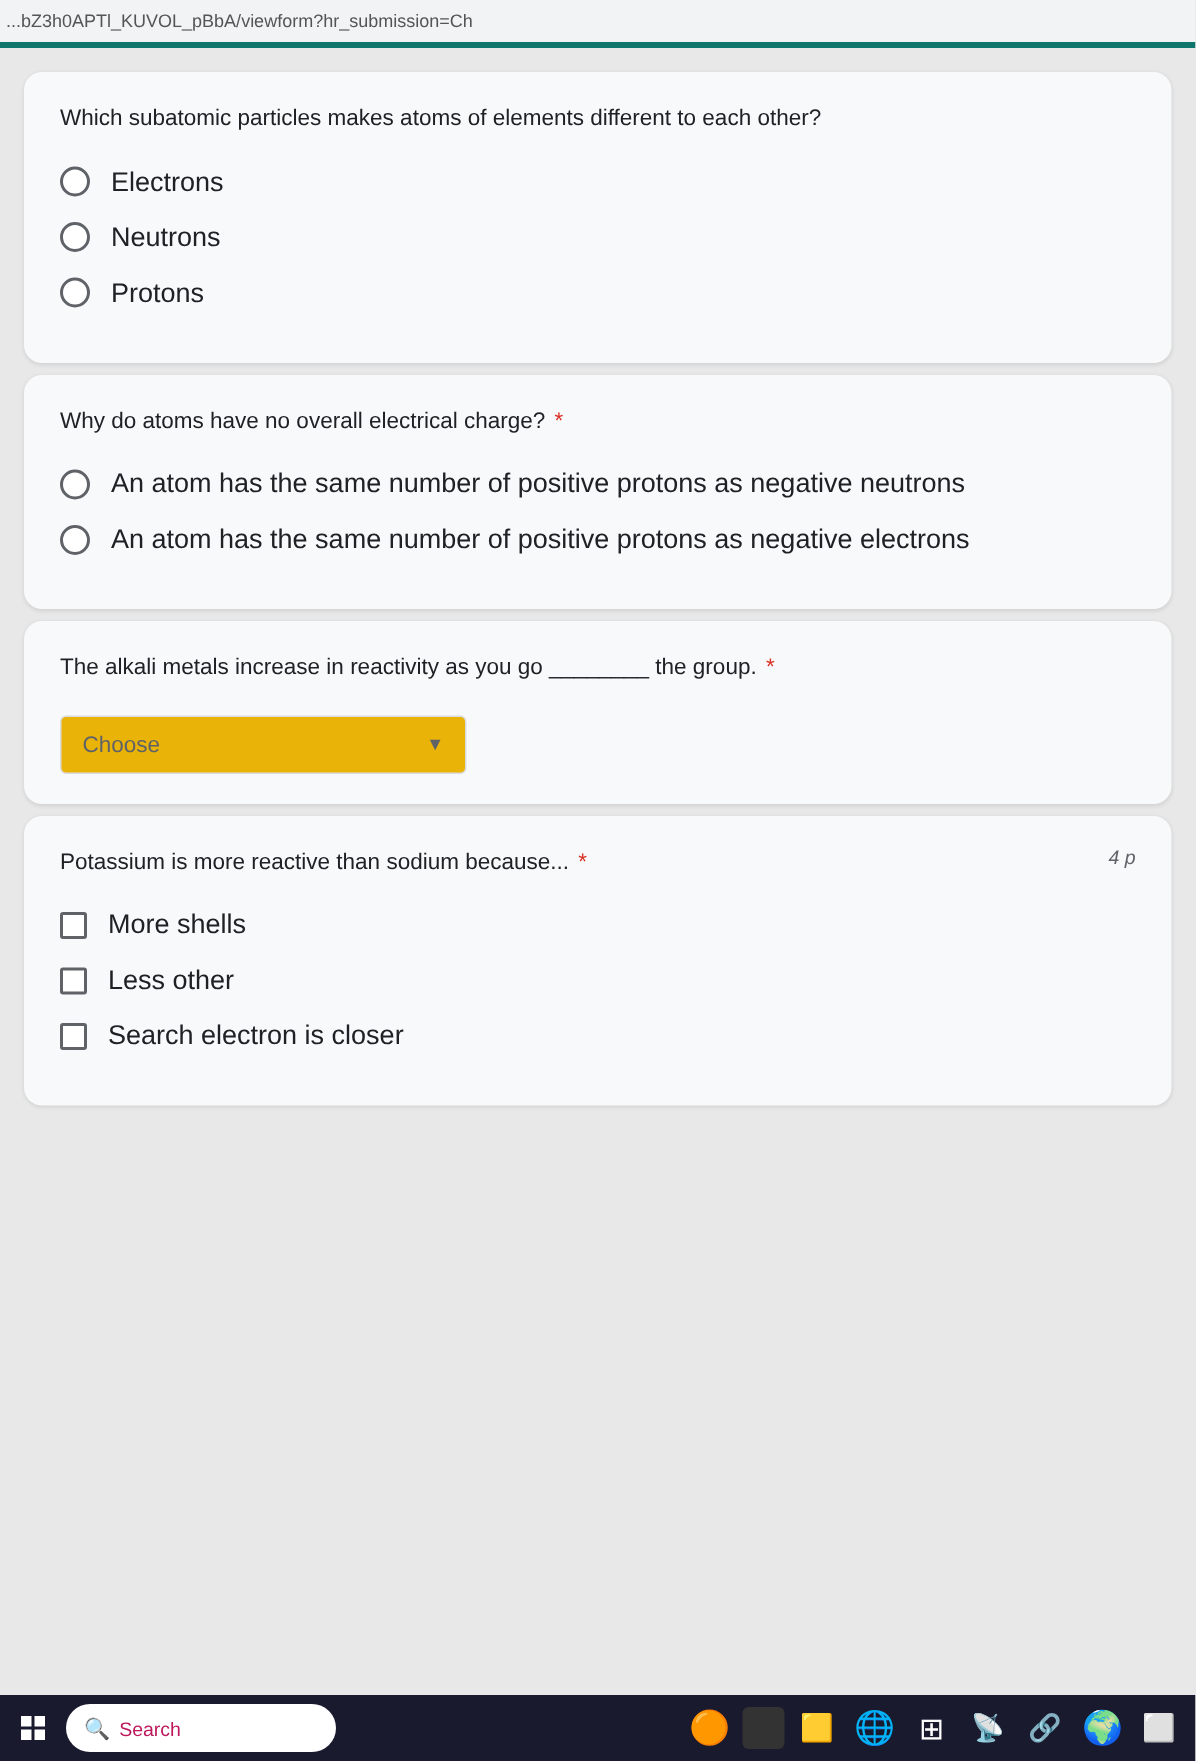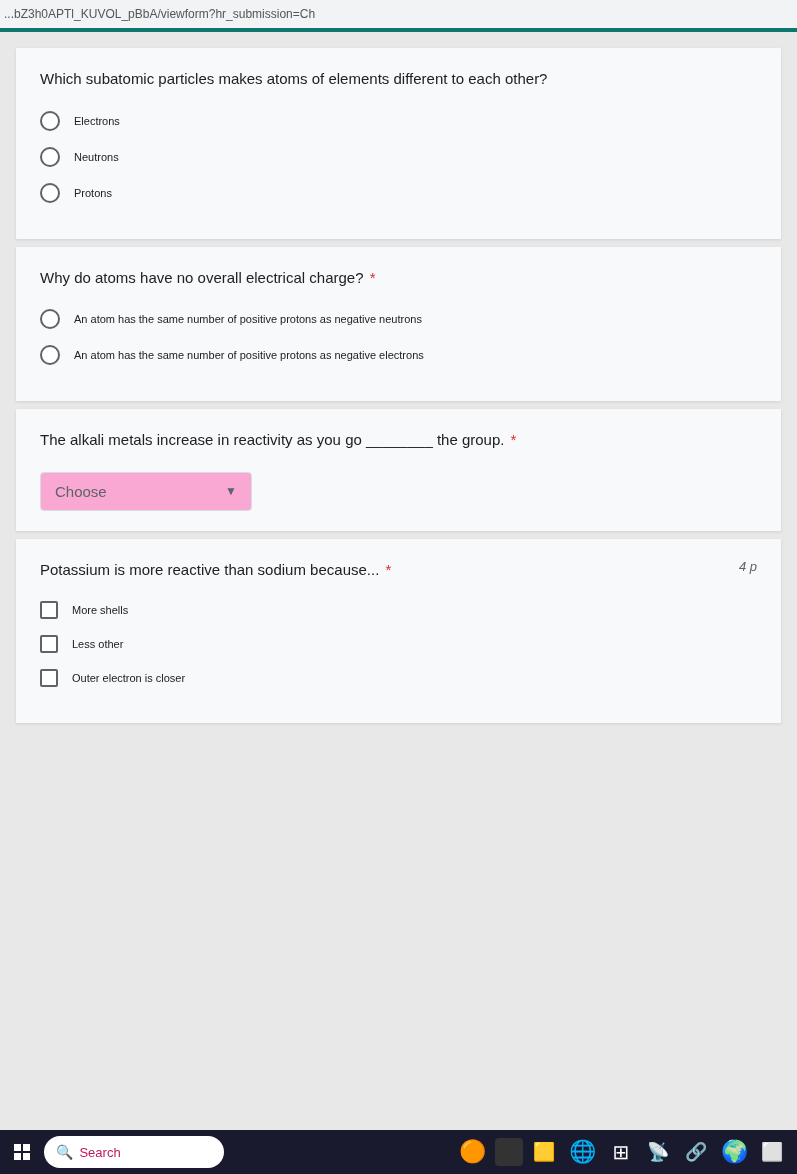--- a/index.html
+++ b/index.html
@@ -32,21 +32,21 @@
 
     .main-content {
       flex: 1;
       background-color: #e8e8e8;
       padding: 8px 0;
       overflow-y: auto;
     }
 
     .question-card {
       background-color: #f8f9fa;
-      border-radius: 0;
+      border-radius: 12px;
       margin: 8px 16px;
       padding: 20px 24px;
       box-shadow: 0 1px 3px rgba(0,0,0,0.1);
     }
 
     .question-text {
       font-size: 15px;
       font-weight: 400;
       color: #202124;
       margin-bottom: 20px;
@@ -69,21 +69,21 @@
       width: 20px;
       height: 20px;
       border-radius: 50%;
       border: 2px solid #5f6368;
       margin-right: 14px;
       flex-shrink: 0;
       background: white;
     }
 
     .option-label {
-      font-size: 11px;
+      font-size: 18px;
       color: #202124;
     }
 
     .checkbox-option {
       display: flex;
       align-items: center;
       margin-bottom: 16px;
       cursor: pointer;
       text-align: center;
     }
@@ -101,22 +101,22 @@
     .dropdown-container {
       margin-top: 16px;
     }
 
     .dropdown-select {
       display: flex;
       align-items: center;
       border: 1px solid #dadce0;
       border-radius: 4px;
       padding: 10px 14px;
-      background: #f9a8d4;
-      width: 212px;
+      background: #eab308;
+      width: 271px;
       cursor: pointer;
       font-size: 15px;
       color: #5f6368;
       justify-content: space-between;
     }
 
     .dropdown-arrow {
       font-size: 12px;
       color: #5f6368;
     }
@@ -269,21 +269,21 @@
       <span class="option-label">More shells</span>
     </div>
 
     <div class="checkbox-option">
       <div class="checkbox-square"></div>
       <span class="option-label">Less other</span>
     </div>
 
     <div class="checkbox-option">
       <div class="checkbox-square"></div>
-      <span class="option-label">Outer electron is closer</span>
+      <span class="option-label">Search electron is closer</span>
     </div>
 
 
   </div>
 
 </div>
 
 <div class="taskbar">
   <div class="taskbar-start">
     <div class="windows-icon">

